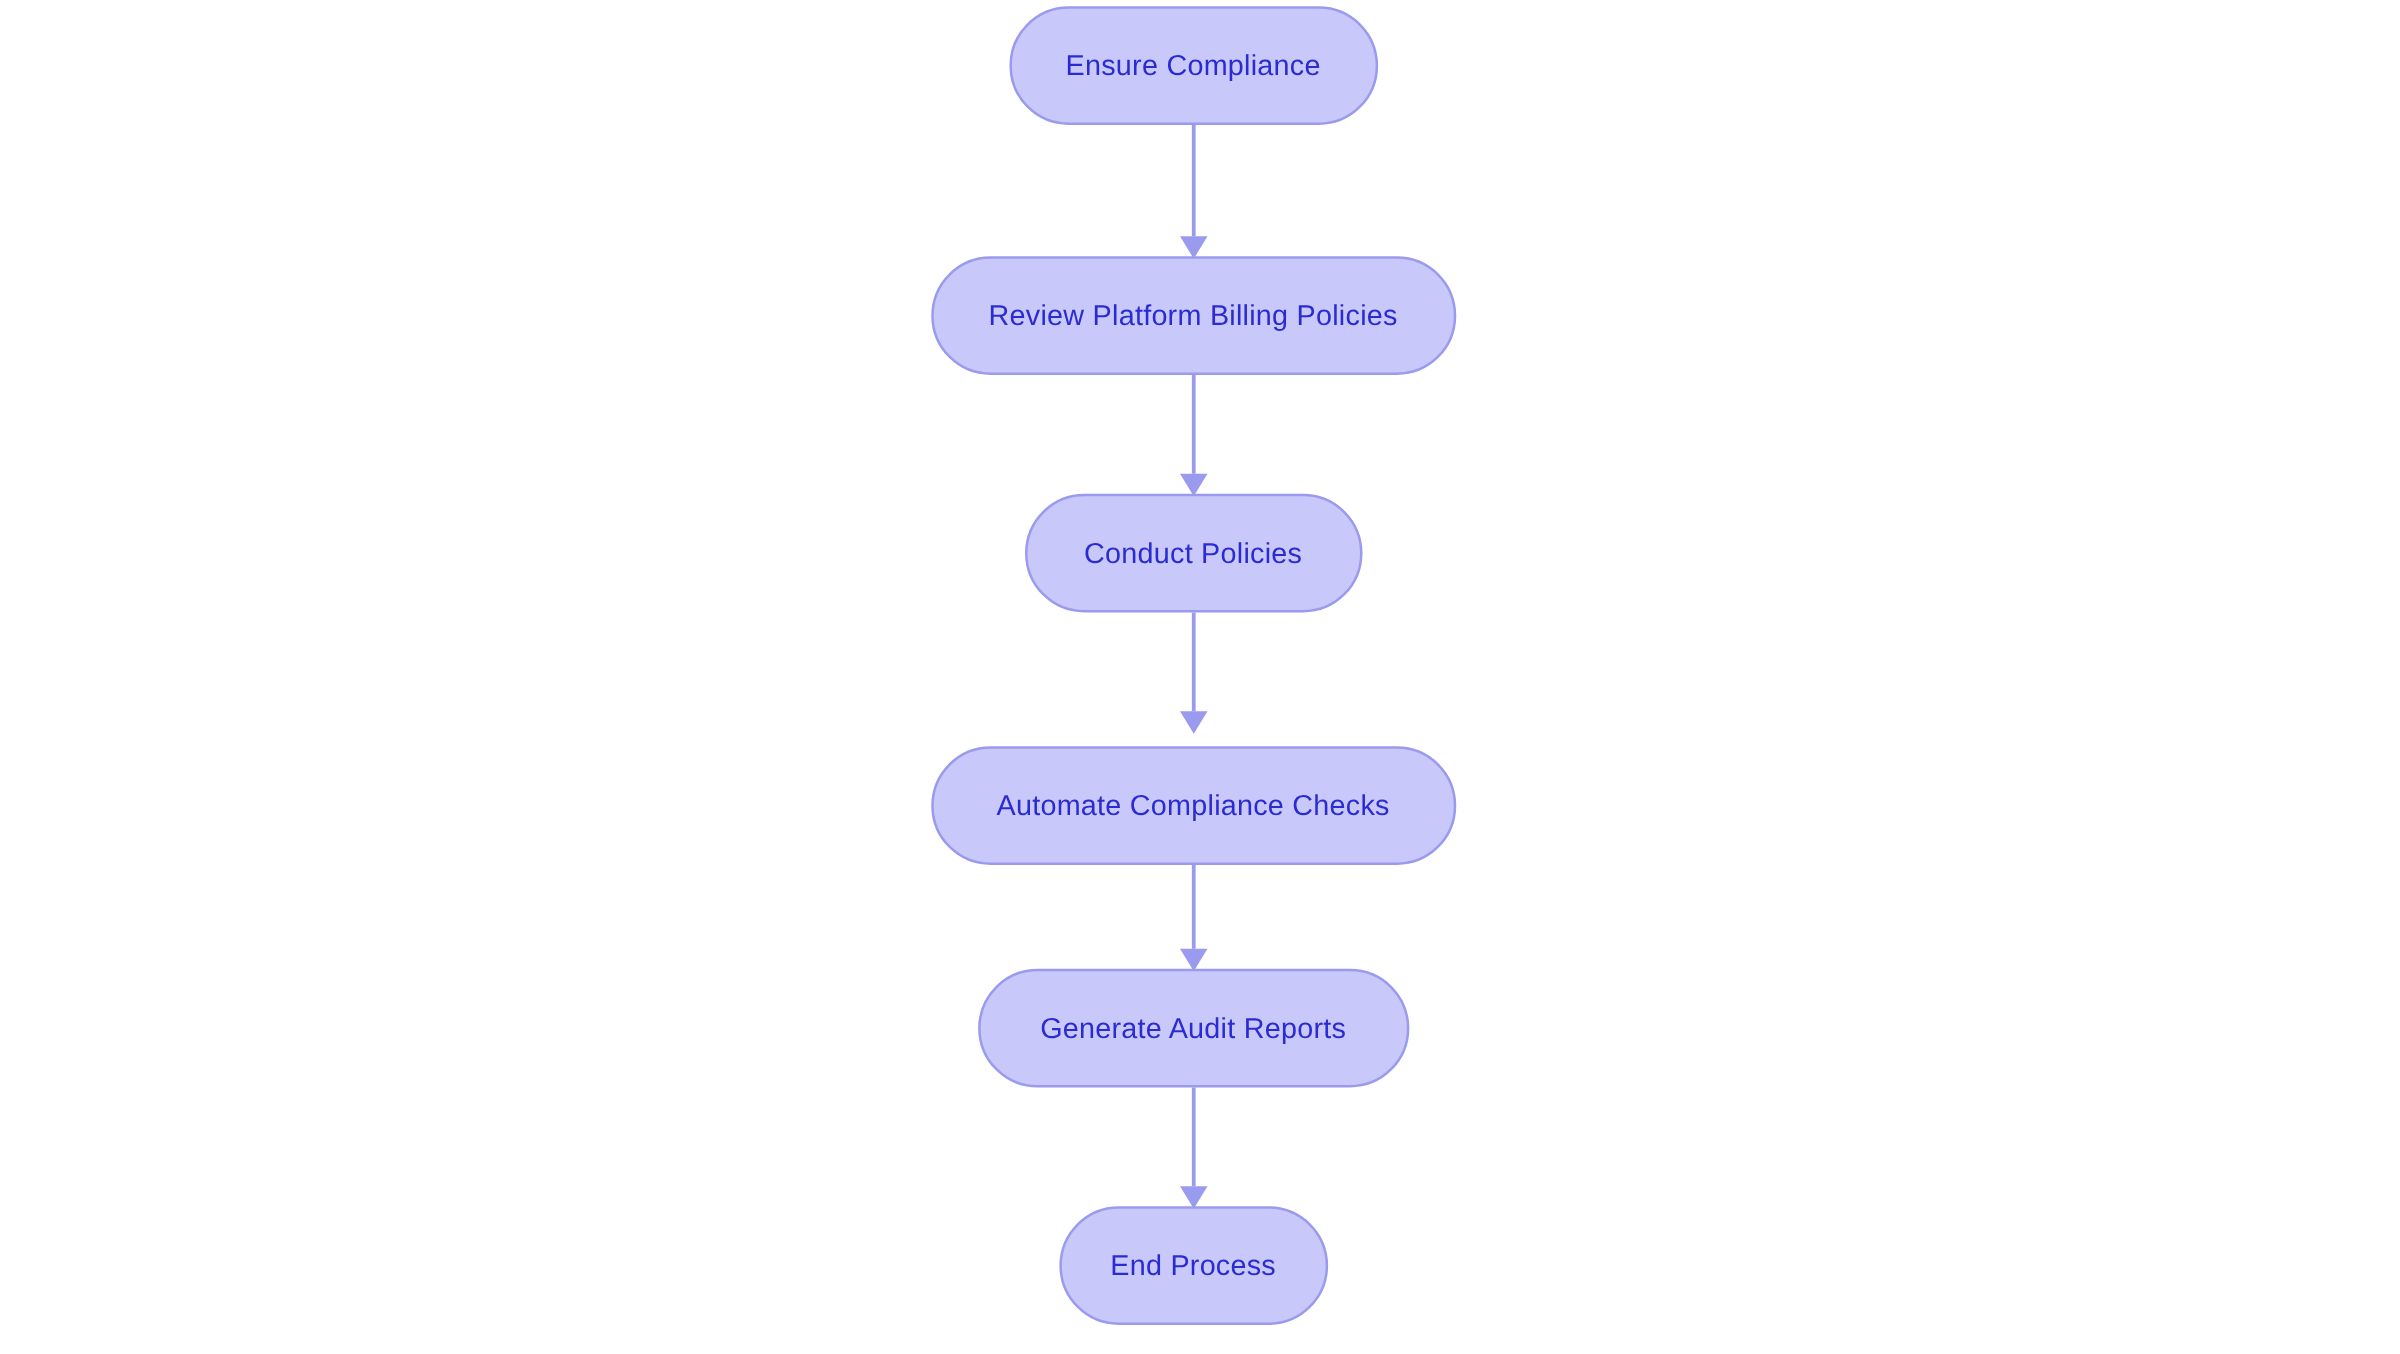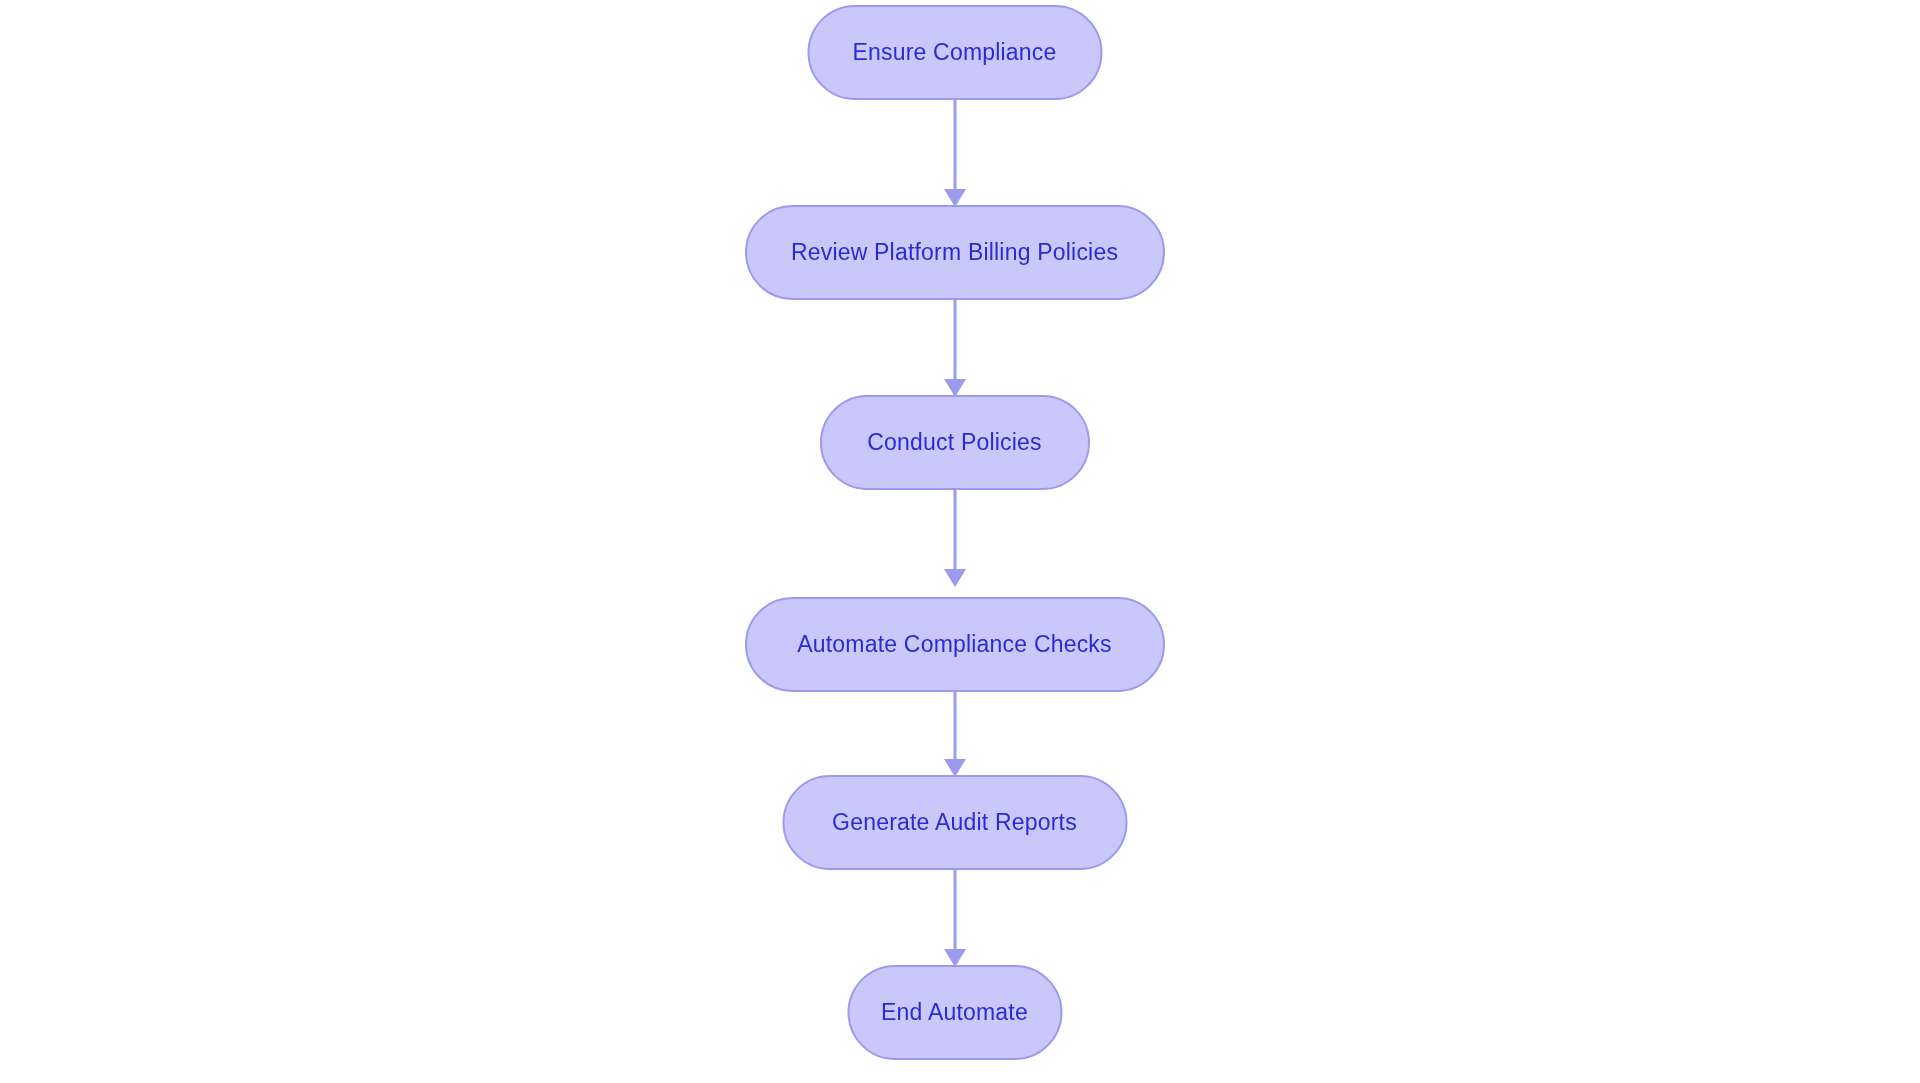--- a/index.html
+++ b/index.html
@@ -136,16 +136,16 @@
   <div class="node node-5">
     <span class="node-label">Generate Audit Reports</span>
   </div>
 
   <div class="connector connector-5">
     <div class="line"></div>
     <div class="arrowhead"></div>
   </div>
 
   <div class="node node-6">
-    <span class="node-label">End Automate</span>
+    <span class="node-label">End Process</span>
   </div>
 
 </div>
 
 </body></html>

